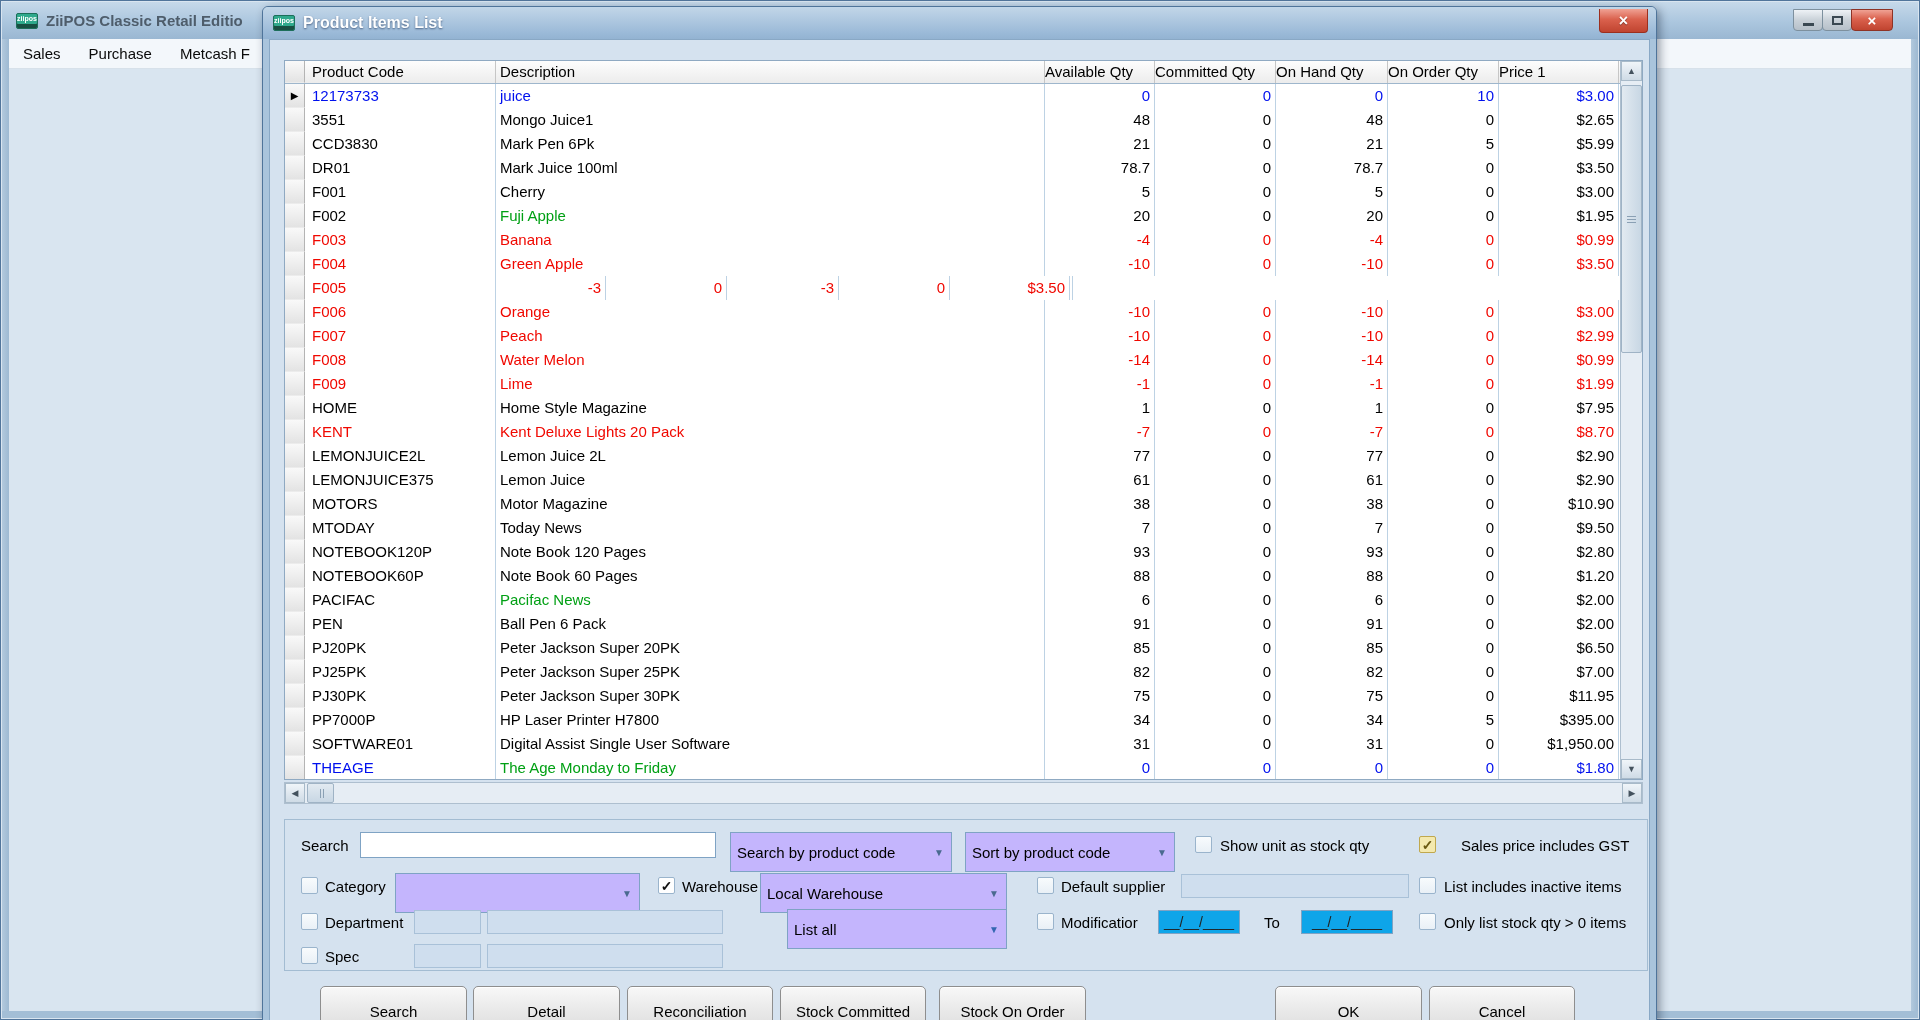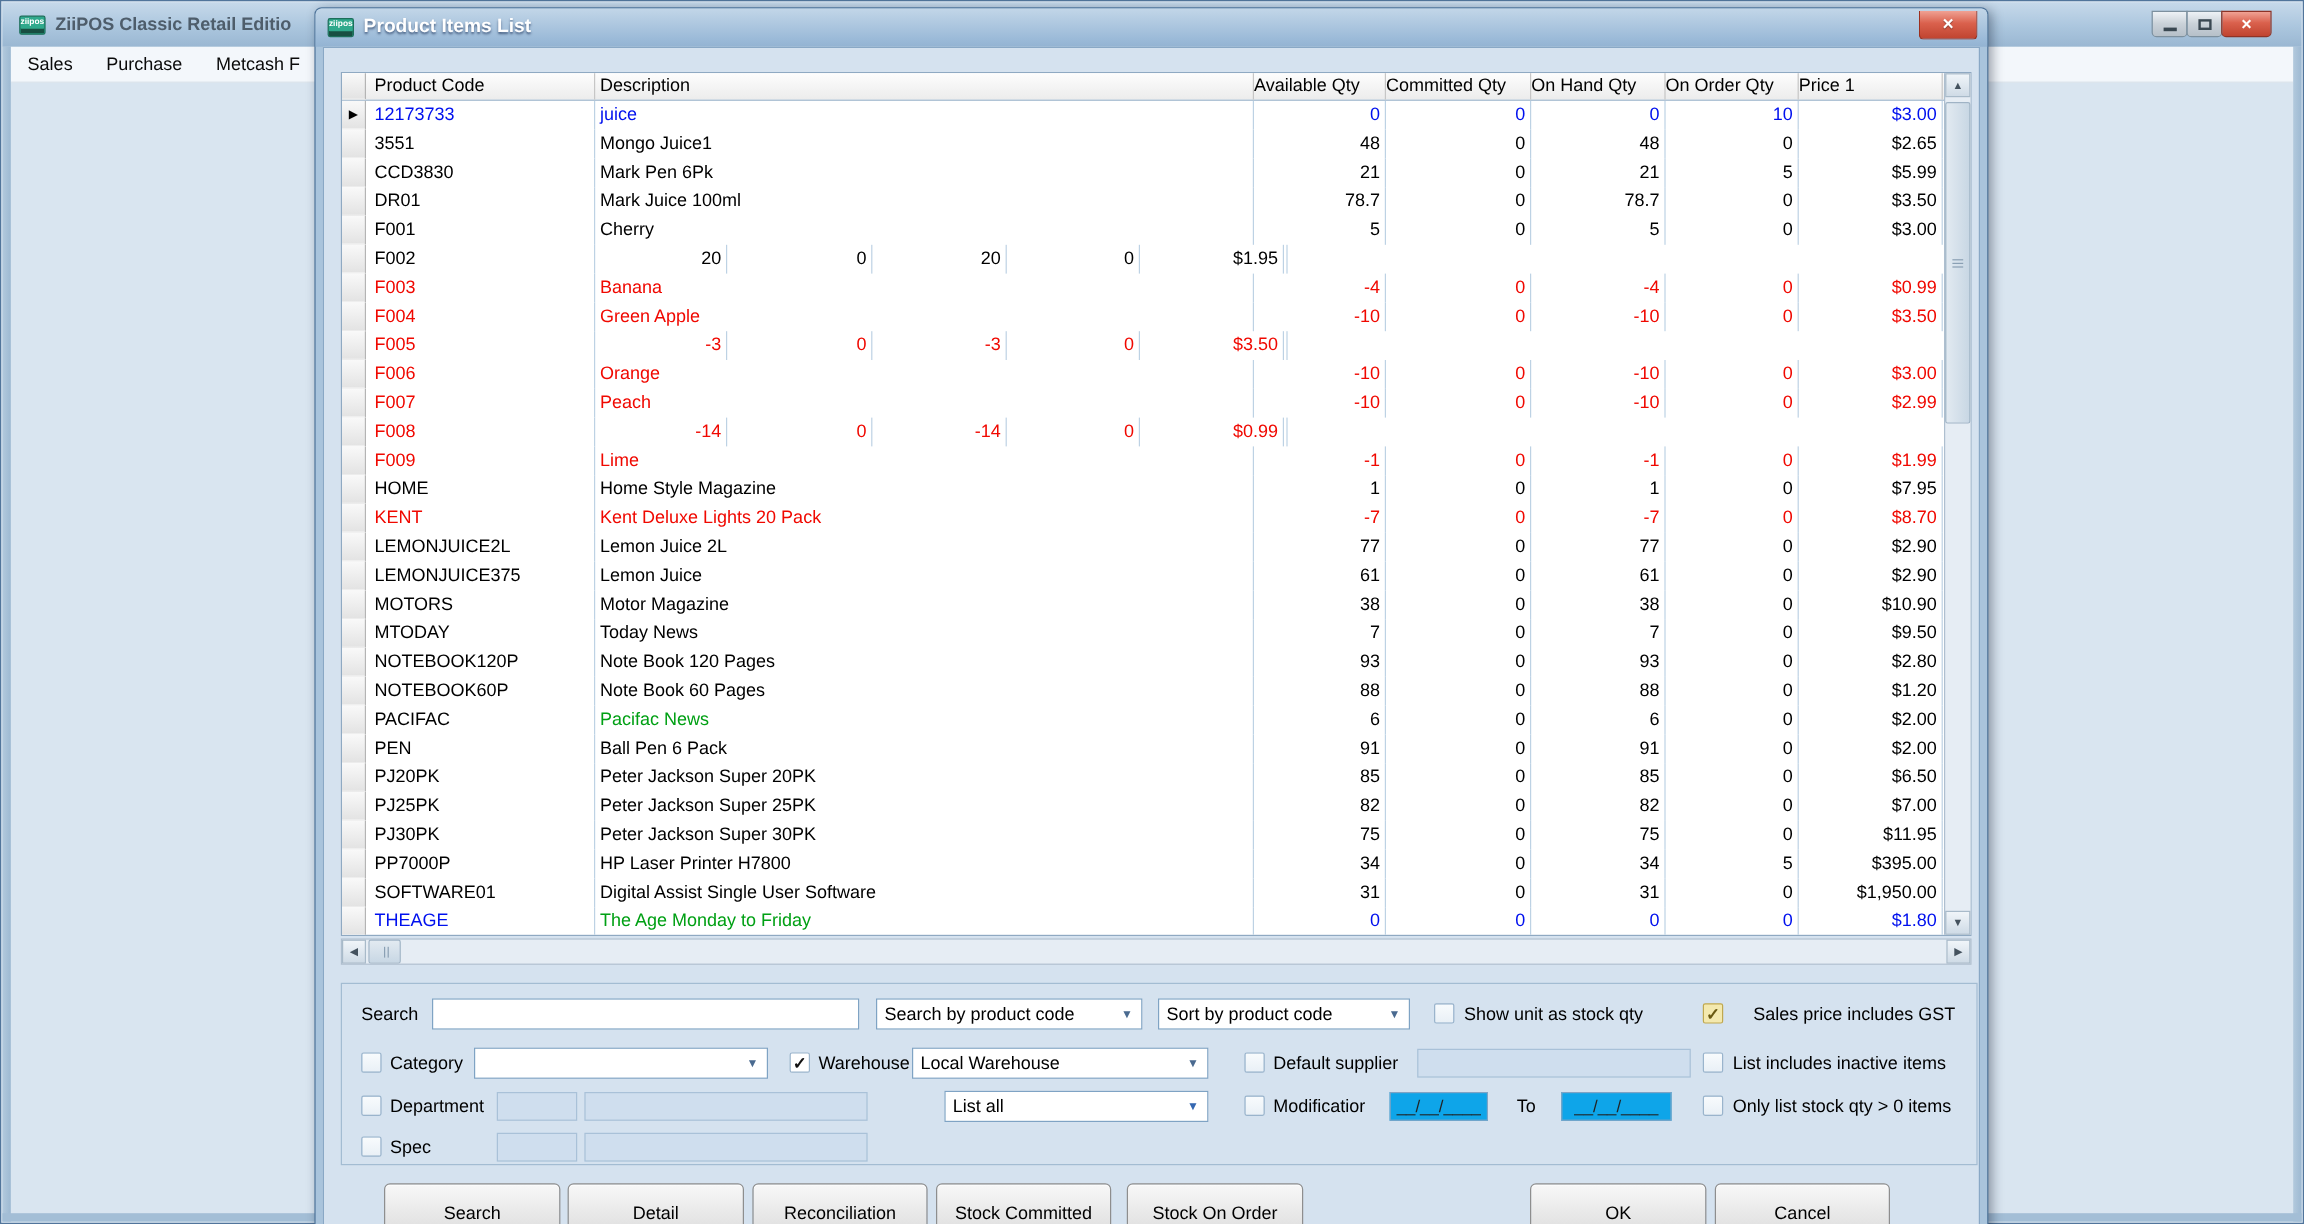--- a/index.html
+++ b/index.html
@@ -71,21 +71,21 @@
   .hsb-left{left:0}.hsb-right{right:0}
   .hthumb{position:absolute;left:22px;top:0;width:27px;height:20px;background:linear-gradient(#e2eaf1,#c8d7e4);
     border:1px solid #9fb3c5;border-radius:2px;display:flex;align-items:center;justify-content:center}
   .grip-v{width:1px;height:9px;background:#8aa0b4;box-shadow:3px 0 0 #8aa0b4}
 
   
   .groupbox{position:absolute;left:14px;top:779px;width:1364px;height:152px;border:1px solid #a3bcd2}
   .lbl{position:absolute;font-size:15px;color:#000;white-space:nowrap}
   .tinput{position:absolute;height:26px;background:#fff;border:1px solid #7fa3c4;padding:0 5px;font-size:15px;font-family:"Liberation Sans",sans-serif}
   .dinput{position:absolute;height:24px;background:#cfdeee;border:1px solid #a9c1d8}
-  .combo{position:absolute;height:26px;background:#ffffff;border:1px solid #7fa3c4;display:flex;align-items:center;
+  .combo{position:absolute;height:40px;background:#c4b5fd;border:1px solid #7fa3c4;display:flex;align-items:center;
     padding-left:6px;font-size:15px}
   .combo .arrow{position:absolute;right:7px;font-size:10px;color:#4a6a90}
   .combo.blue-arrow .arrow{color:#3467b1}
   .cb{position:absolute;width:17px;height:17px;border:1px solid #9ab4cc;border-radius:2px;
     background:linear-gradient(#f8fbfd,#e9f0f6);display:flex;align-items:center;justify-content:center;
     font-size:14px;font-weight:bold;color:#111}
   .cb.checked{background:#fff}
   .cb.cb-gold.checked{background:#f4e9ae;border-color:#c0a84e;color:#6b5a12}
   .datebox{position:absolute;height:24px;background:#0ea5e9;border:1px solid #7fa3c4;font-size:14px;line-height:22px;text-align:center;color:#222}
 
@@ -216,20 +216,21 @@
     <div class="cell c-order num t-black">0</div>
     <div class="cell c-price num t-black">$3.00</div>
     <div class="cell c-part"></div>
   </div>
 
   <div class="row">
     <div class="cell c-sel">
               <span class="marker"></span>
             </div>
     <div class="cell c-code t-black">F002</div>
+    <div class="cell c-desc t-green">Fuji Apple</div>
     <div class="cell c-avail num t-black">20</div>
     <div class="cell c-comm num t-black">0</div>
     <div class="cell c-hand num t-black">20</div>
     <div class="cell c-order num t-black">0</div>
     <div class="cell c-price num t-black">$1.95</div>
     <div class="cell c-part"></div>
   </div>
 
   <div class="row">
     <div class="cell c-sel">
@@ -298,20 +299,21 @@
     <div class="cell c-order num t-red">0</div>
     <div class="cell c-price num t-red">$2.99</div>
     <div class="cell c-part"></div>
   </div>
 
   <div class="row">
     <div class="cell c-sel">
               <span class="marker"></span>
             </div>
     <div class="cell c-code t-red">F008</div>
+    <div class="cell c-desc t-red">Water Melon</div>
     <div class="cell c-avail num t-red">-14</div>
     <div class="cell c-comm num t-red">0</div>
     <div class="cell c-hand num t-red">-14</div>
     <div class="cell c-order num t-red">0</div>
     <div class="cell c-price num t-red">$0.99</div>
     <div class="cell c-part"></div>
   </div>
 
   <div class="row">
     <div class="cell c-sel">

